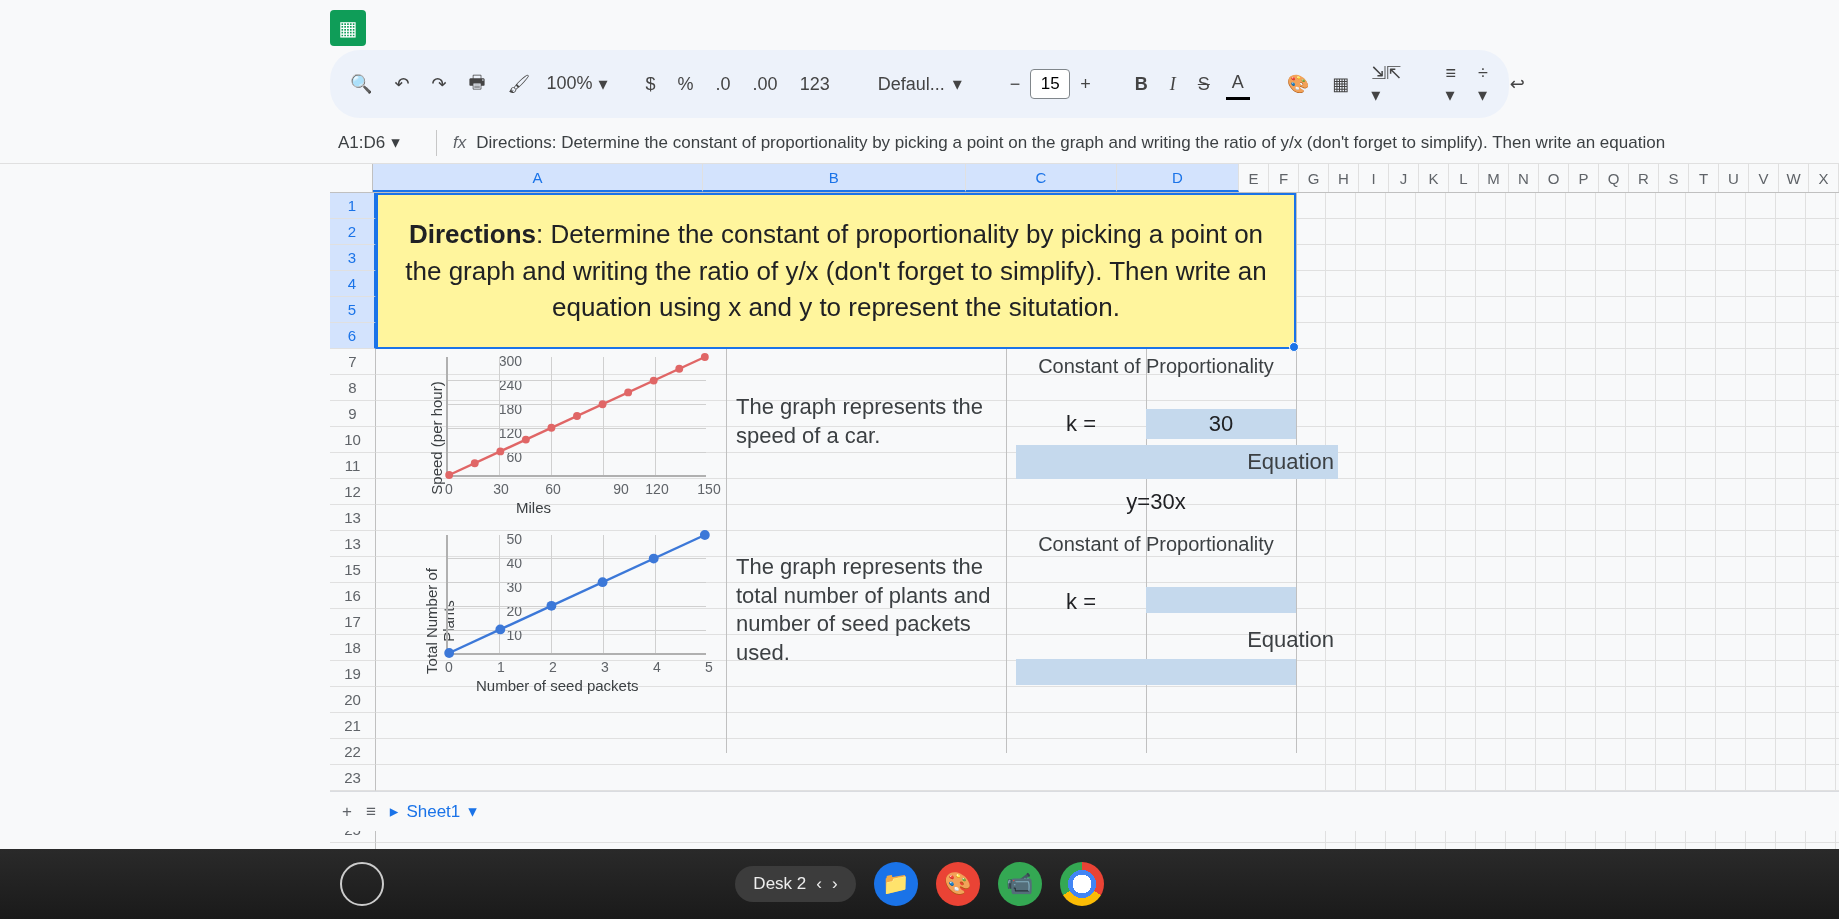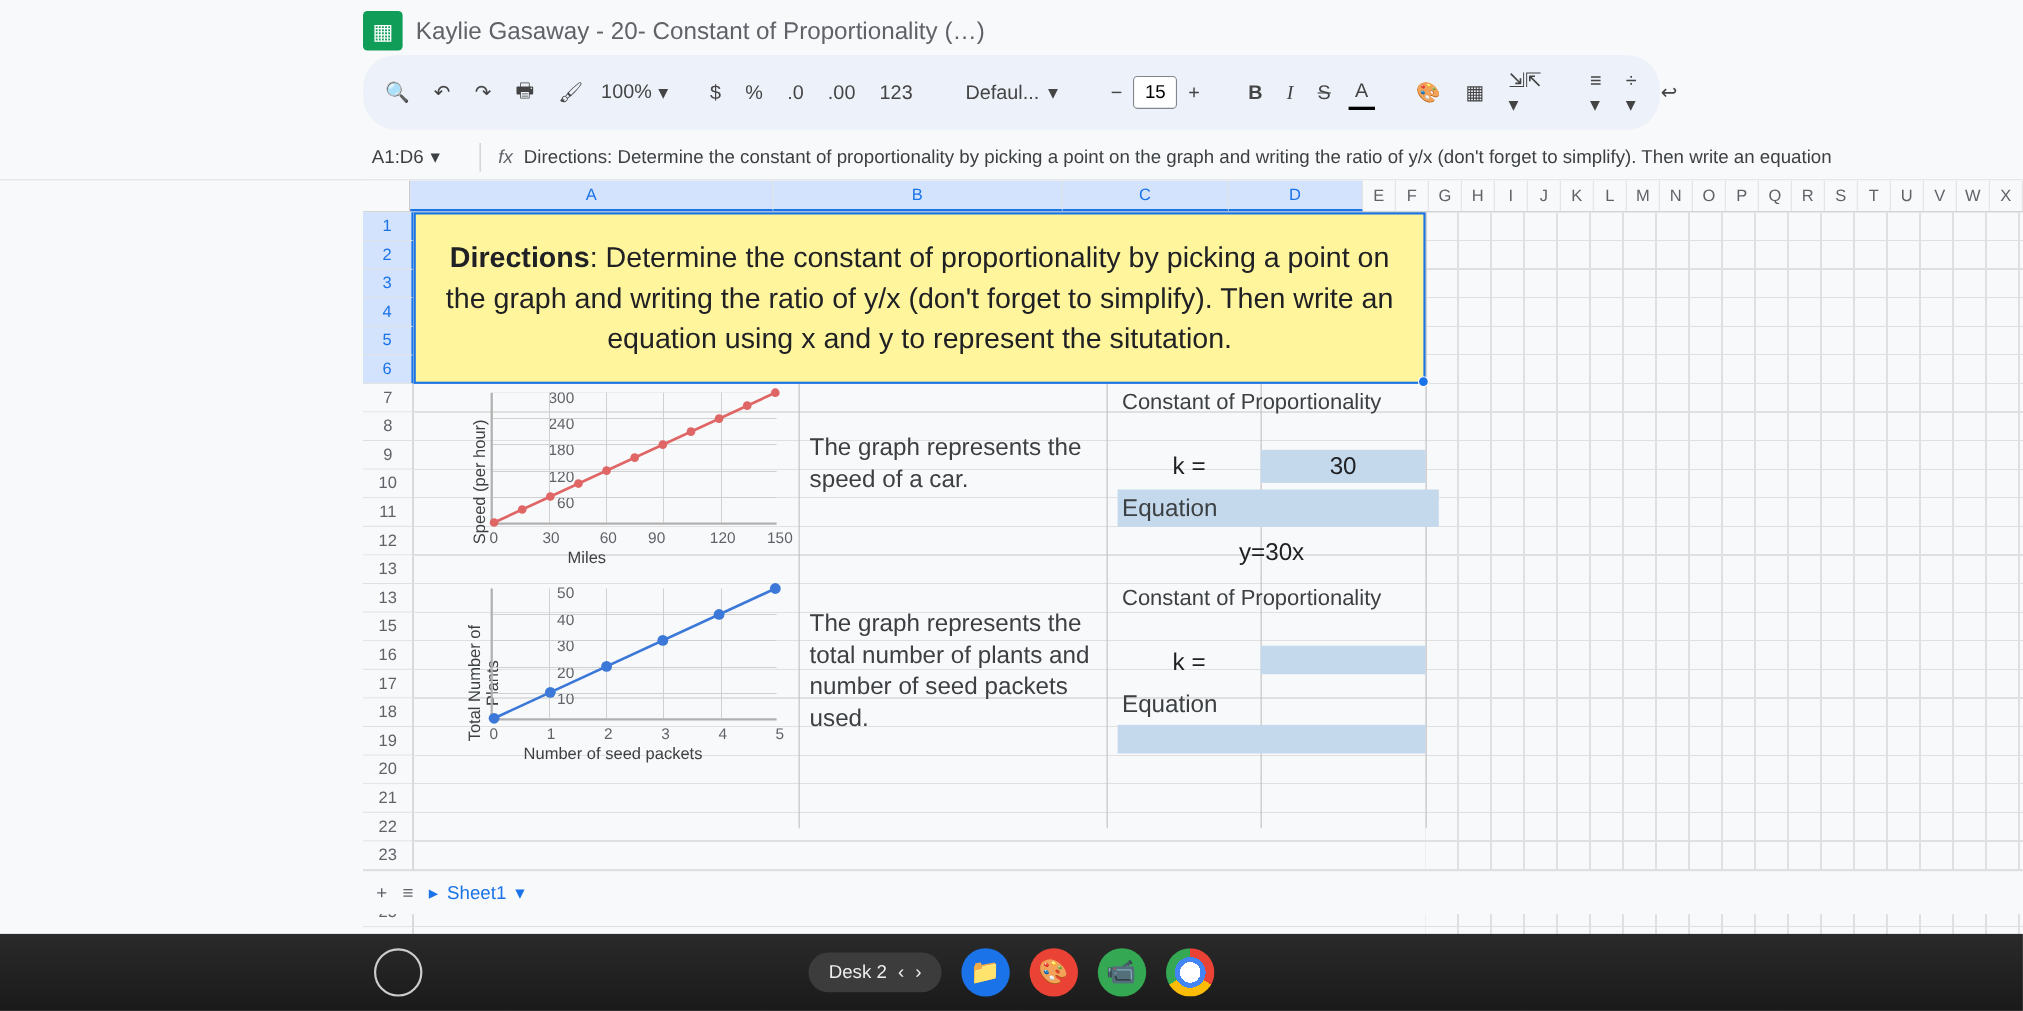--- a/index.html
+++ b/index.html
@@ -58,24 +58,24 @@
 .ylabel1 { position: absolute; left: -6px; top: 50%; transform: translateY(-50%) rotate(-90deg); font-size: 15px; color: #3c4043; }
 .plot1 { position: absolute; left: 60px; top: 4px; width: 260px; height: 120px; border-left: 2px solid #b0b0b0; border-bottom: 2px solid #b0b0b0; background: repeating-linear-gradient(to right, transparent 0, transparent 51px, #d0d0d0 51px, #d0d0d0 52px), repeating-linear-gradient(to bottom, transparent 0, transparent 23px, #d0d0d0 23px, #d0d0d0 24px); }
 .xlabel1 { position: absolute; left: 130px; top: 146px; font-size: 15px; color: #3c4043; }
 .ytick { position: absolute; right: 204px; font-size: 14px; color: #5f6368; text-align: right; width: 40px; }
 .xtick { position: absolute; top: 128px; font-size: 14px; color: #5f6368; text-align: center; width: 30px; }
 
 
 .bcell-text { position: absolute; left: 360px; width: 270px; font-size: 22px; color: #3c4043; line-height: 1.3; }
 
 
-.cd-label { position: absolute; left: 640px; width: 280px; font-size: 20px; color: #3c4043; padding: 4px; }
+.cd-label { position: absolute; left: 640px; width: 280px; font-size: 20px; color: #3c4043; text-align: center; padding: 4px; }
 .cd-k { position: absolute; left: 640px; width: 130px; font-size: 22px; color: #202124; text-align: center; }
 .cd-val { position: absolute; left: 770px; width: 150px; font-size: 22px; color: #202124; text-align: center; background: #c5d9ed; padding: 2px; }
-.cd-eq-label { position: absolute; left: 640px; width: 292px; font-size: 22px; color: #3c4043; text-align: left; background: #c5d9ed; padding: 4px; }
+.cd-eq-label { position: absolute; left: 640px; width: 322px; font-size: 22px; color: #3c4043; text-align: right; background: #c5d9ed; padding: 4px; }
 .cd-eq-val { position: absolute; left: 640px; width: 280px; font-size: 22px; color: #202124; text-align: center; padding: 4px; }
 
 
 .chart2 { position: absolute; left: 10px; top: 338px; width: 340px; height: 180px; }
 
 
 .right-overlay { position: absolute; left: 950px; top: 6px; font-size: 40px; font-family: Georgia, serif; font-weight: bold; color: #202124; white-space: nowrap; }
 
 
 .thin-cols { display: flex; }
@@ -108,21 +108,20 @@
 .cell-border-a { position: absolute; left: 350px; top: 156px; width: 0; height: 404px; border-left: 1px solid #c0c0c0; }
 .cell-border-b { position: absolute; left: 630px; top: 156px; width: 0; height: 404px; border-left: 1px solid #c0c0c0; }
 .cell-border-c { position: absolute; left: 770px; top: 156px; width: 0; height: 404px; border-left: 1px solid #c0c0c0; }
 </style>
 </head>
 <body>
 
 <div class="top-area">
   <div class="title-row">
     <div class="sheets-icon">▦</div>
-    <div class="doc-title">Kaylie Gasaway - 20- Constant of Proportionality (…)</div>
   </div>
 </div>
 
 <div class="toolbar">
   <span class="tb-btn">🔍</span>
   <span class="tb-btn">↶</span>
   <span class="tb-btn">↷</span>
   <span class="tb-btn">🖶</span>
   <span class="tb-btn">🖌</span>
   <span class="zoom-box">
@@ -269,21 +268,21 @@
                 <circle cx="156" cy="48" r="4" fill="#e06666"></circle>
                 <circle cx="182" cy="36" r="4" fill="#e06666"></circle>
                 <circle cx="208" cy="24" r="4" fill="#e06666"></circle>
                 <circle cx="234" cy="12" r="4" fill="#e06666"></circle>
                 <circle cx="260" cy="0" r="4" fill="#e06666"></circle>
             </svg>
           </div>
           <div class="xtick" style="left:48px">0</div>
           <div class="xtick" style="left:100px">30</div>
           <div class="xtick" style="left:152px">60</div>
-          <div class="xtick" style="left:196px">90</div>
+          <div class="xtick" style="left:220px">90</div>
           <div class="xtick" style="left:256px">120</div>
           <div class="xtick" style="left:308px">150</div>
           <div class="xlabel1">Miles</div>
         </div>
 
         <div class="bcell-text" style="top:200px">The graph represents the speed of a car.</div>
         <div class="cd-label" style="top:158px">Constant of Proportionality</div>
         <div class="cd-k" style="top:218px">k =</div>
         <div class="cd-val" style="top:216px">30</div>
         <div class="cd-eq-label" style="top:252px">Equation</div>

